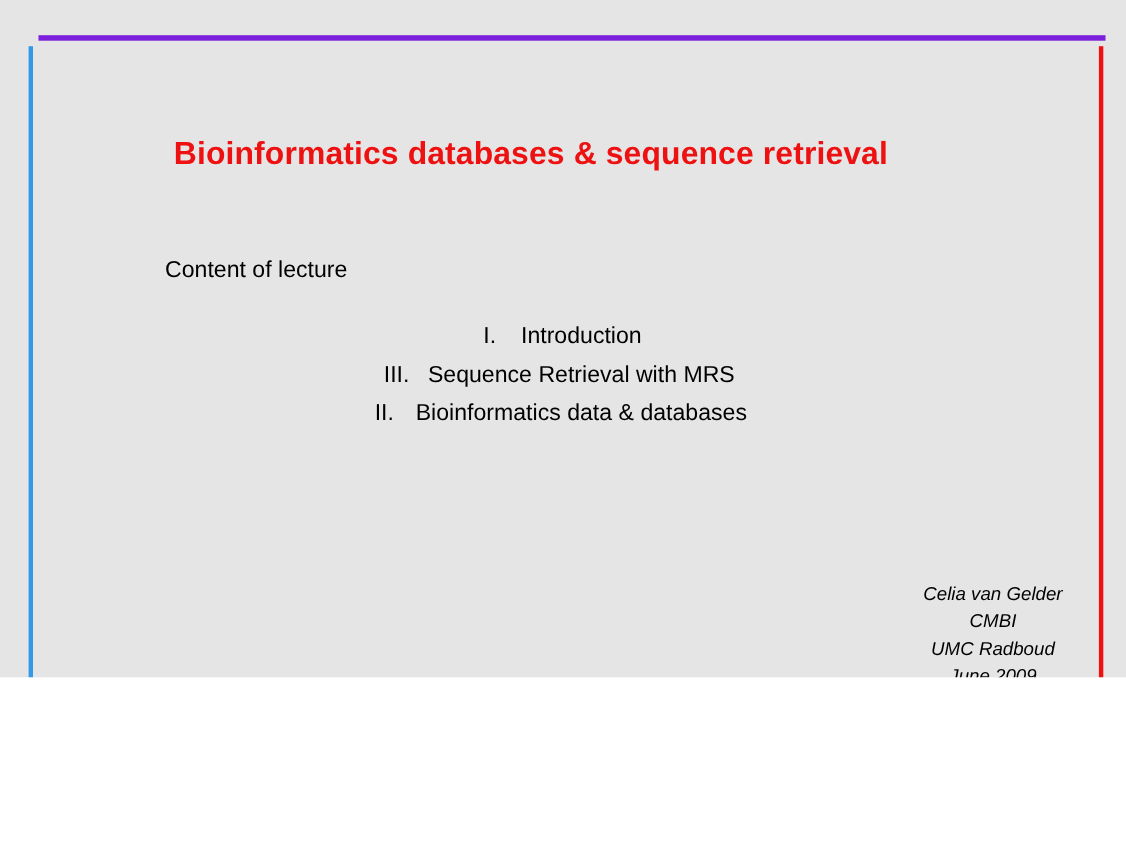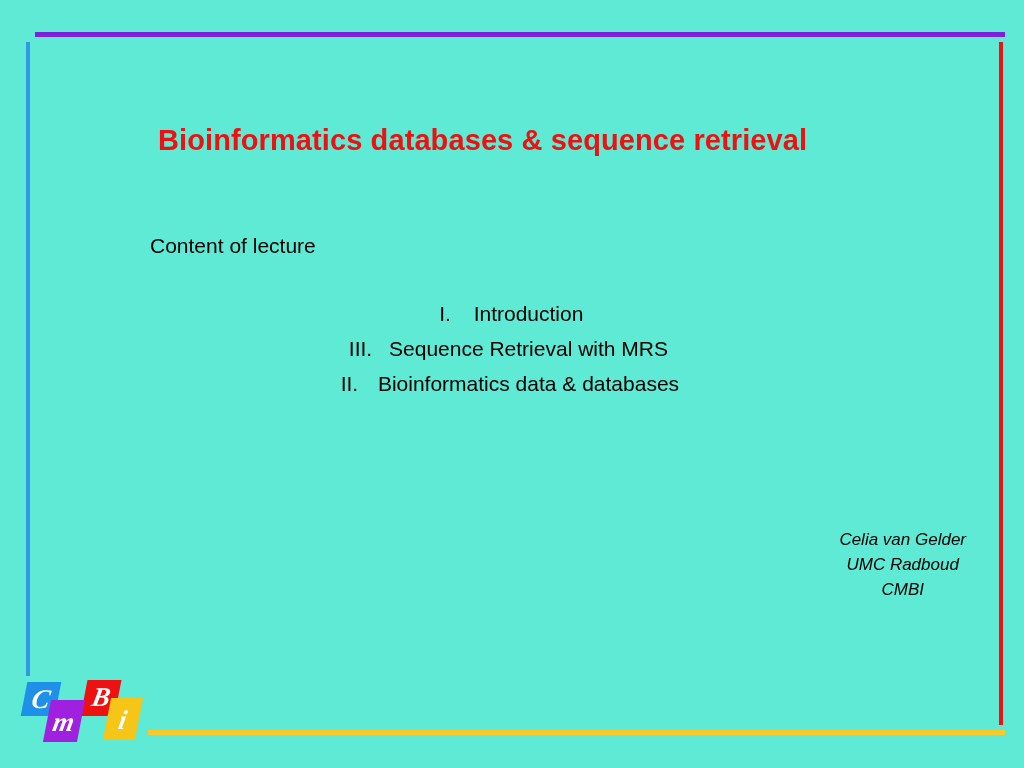--- a/index.html
+++ b/index.html
@@ -9,22 +9,22 @@
     background: #ffffff;
   }
   body {
     font-family: "Liberation Sans", sans-serif;
     -webkit-font-smoothing: antialiased;
   }
 
   .slide {
     position: relative;
     width: 1024px;
-    height: 768px;
-    background: #5eead4;
+    height: 616px;
+    background: #e5e5e5;
     overflow: hidden;
   }
 
   
   .rule-top {
     position: absolute;
     left: 35px;
     top: 32px;
     width: 970px;
     height: 5px;
@@ -72,21 +72,21 @@
   .body-block {
     position: absolute;
     left: 150px;
     top: 232px;
     width: 700px;
     color: #000000;
     font-size: 21px;
     line-height: 35px;
   }
   .body-lead {
-    margin: 0 0 36px 0;
+    margin: 0 0 28px 0;
     font-size: 21px;
     line-height: 28px;
   }
   .toc {
     list-style: none;
     margin: 0;
     padding: 0;
   }
   .toc-item {
     display: block;
@@ -179,22 +179,23 @@
         <span class="toc-num">III.</span><span class="toc-label">Sequence Retrieval with MRS</span>
       </li>
       <li class="toc-item">
         <span class="toc-num">II.</span><span class="toc-label">Bioinformatics data &amp; databases</span>
       </li>
     </ul>
   </div>
 
   <div class="author-block">
     <span class="author-line">Celia van Gelder</span>
+    <span class="author-line">CMBI</span>
     <span class="author-line">UMC Radboud</span>
-    <span class="author-line">CMBI</span>
+    <span class="author-line">June 2009</span>
   </div>
 
   <div class="logo">
     <div class="logo-tile tile-c">C</div>
     <div class="logo-tile tile-b">B</div>
     <div class="logo-tile tile-m">m</div>
     <div class="logo-tile tile-i">i</div>
   </div>
 
 </div>

